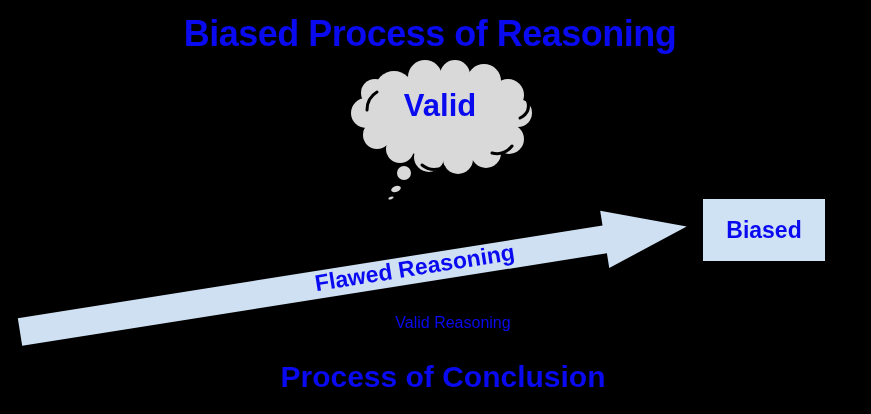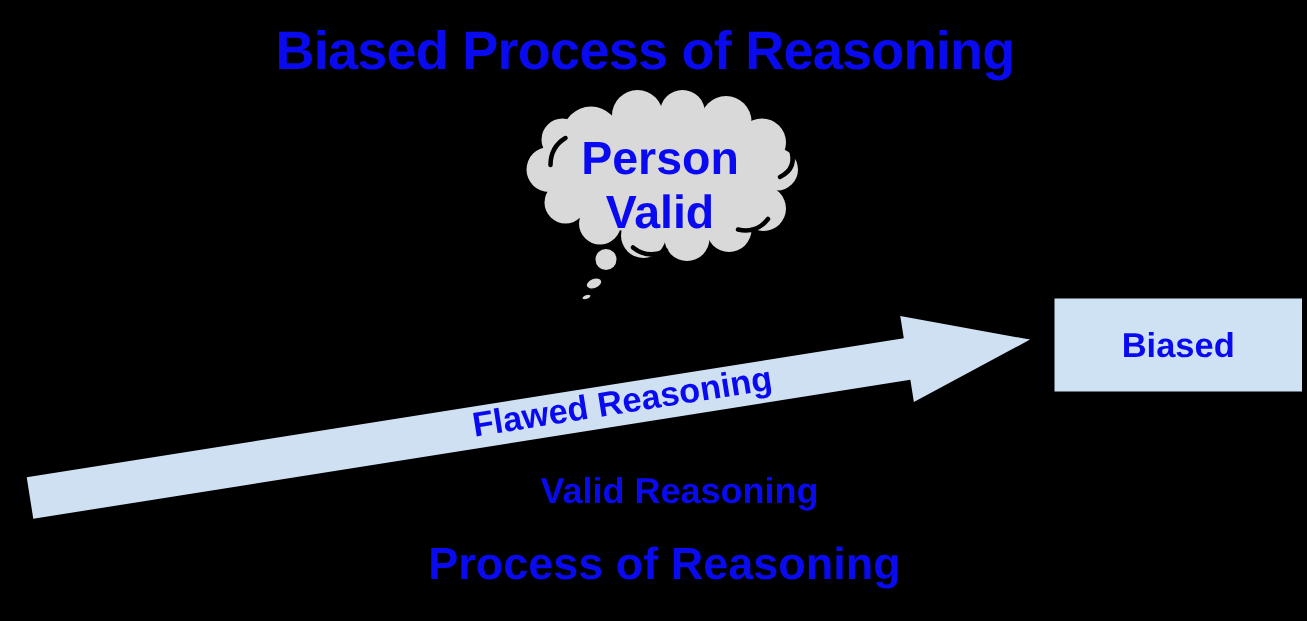--- a/index.html
+++ b/index.html
@@ -20,31 +20,31 @@
     white-space: nowrap;
     letter-spacing: -0.5px;
     text-align: center;
   }
   .cloud-text {
     left: 348px; top: 88px; width: 184px;
     text-align: center;
     font-weight: bold; font-size: 31px; line-height: 36px;
   }
   .conclusion-box {
-    left: 703px; top: 199px; width: 165px; height: 62px;
+    left: 703px; top: 199px; width: 122px; height: 62px;
     background: var(--box_fill, #cfe2f3);
     display: flex; flex-direction: column;
     align-items: center; justify-content: center;
     font-weight: bold; font-size: 23px; line-height: 26px;
     text-align: center;
   }
   .valid-label {
     left: 453px; top: 314px;
     transform: translateX(-50%);
-    font-weight: bold; font-size: 24px;
+    font-weight: normal; font-size: 16px;
     white-space: nowrap;
   }
   .footer-label {
     left: 443px; top: 360px;
     transform: translateX(-50%);
     font-weight: bold; font-size: 30px;
     white-space: nowrap;
   }
   svg.graphics { position: absolute; left: 0; top: 0; }
   .cloud-outline { fill: var(--cloud_outline, #000); }
@@ -115,24 +115,23 @@
     <g>
       <circle class="bubble" cx="404" cy="173" r="8.5" stroke-width="3"></circle>
       <ellipse class="bubble" cx="396" cy="189" rx="6.5" ry="4.5" stroke-width="3" transform="rotate(-20 396 189)"></ellipse>
       <ellipse class="bubble" cx="391" cy="198" rx="4" ry="2.5" stroke-width="2.5" transform="rotate(-20 391 198)"></ellipse>
     </g>
   </svg>
 
   <div class="abs title">Biased Process of Reasoning</div>
 
   <div class="abs cloud-text">
-    <div>Person</div>
     <div>Valid</div>
   </div>
 
   <div class="abs conclusion-box">
     <div>Biased</div>
   </div>
 
   <div class="abs valid-label">Valid Reasoning</div>
-  <div class="abs footer-label">Process of Reasoning</div>
+  <div class="abs footer-label">Process of Conclusion</div>
 
 </div>
 
 </body></html>

